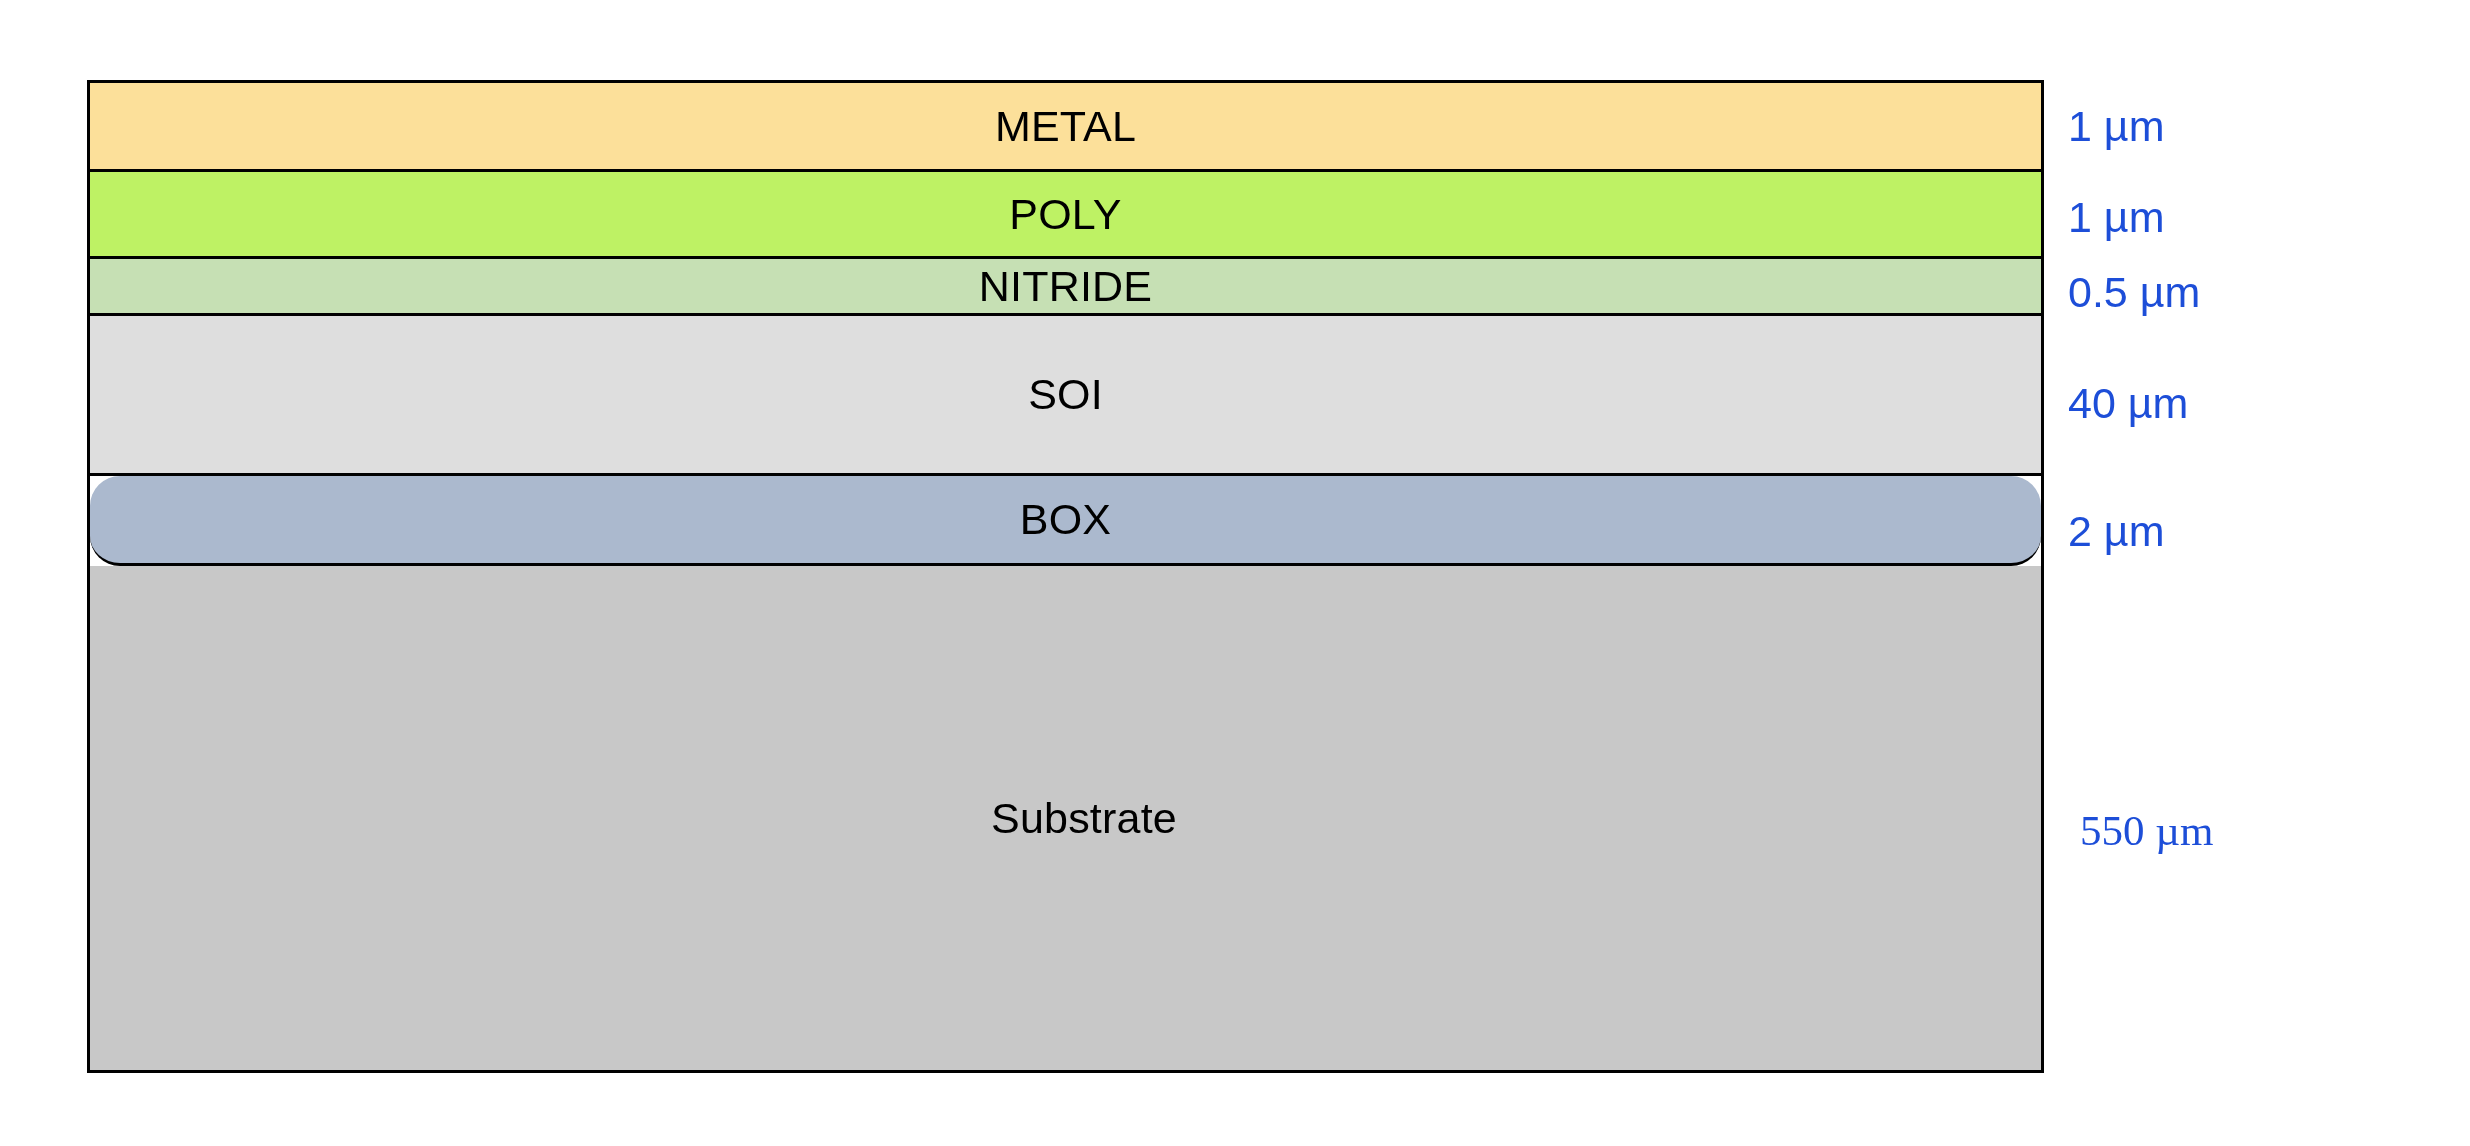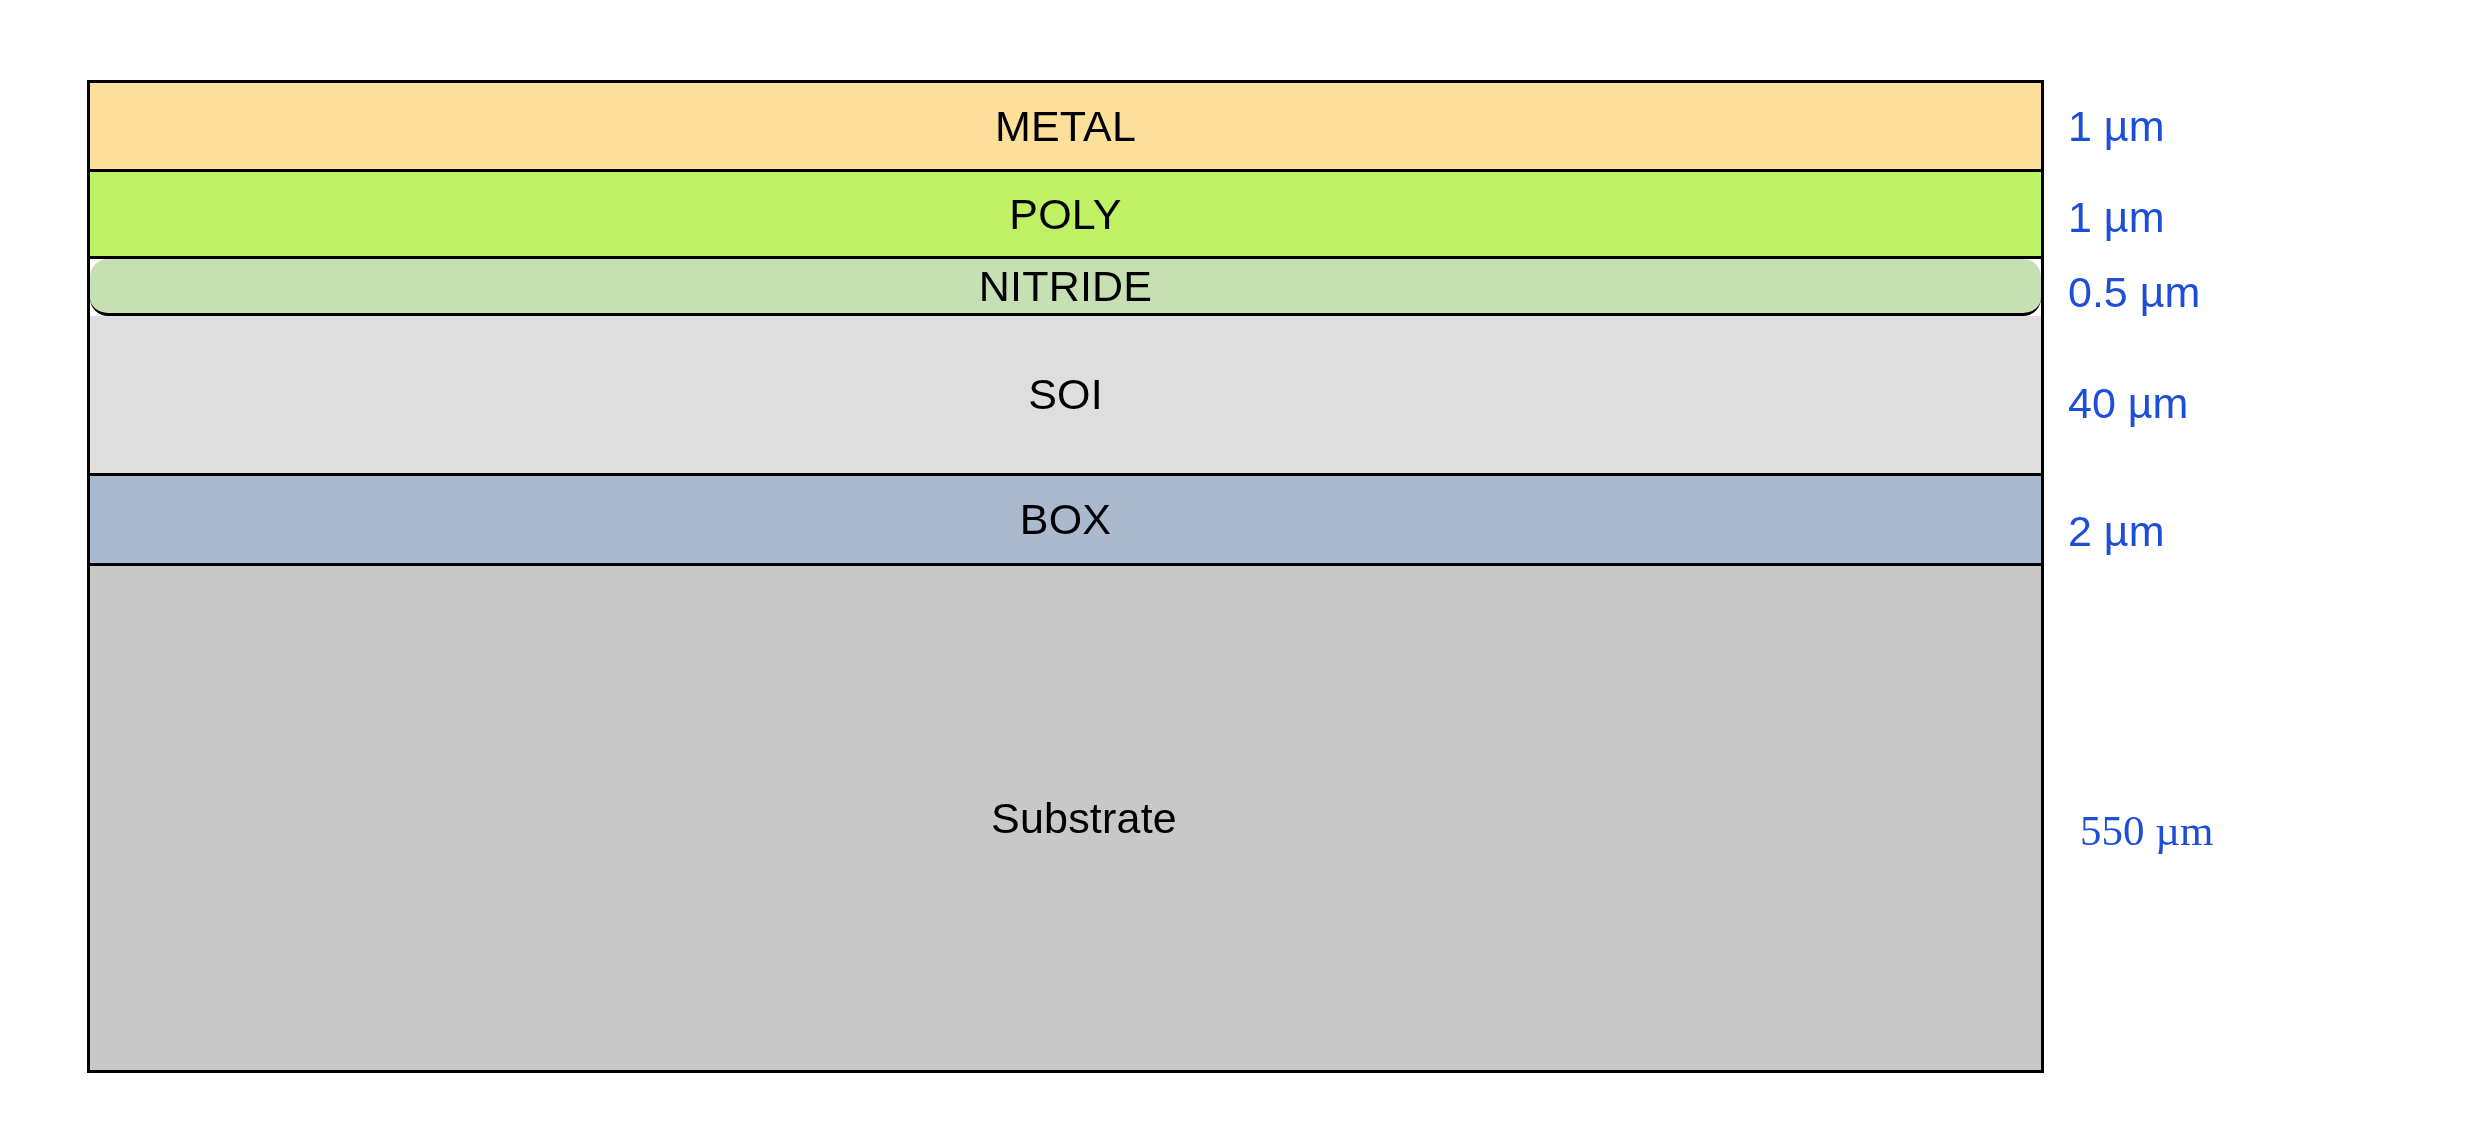--- a/index.html
+++ b/index.html
@@ -90,29 +90,29 @@
   <div class="stack-column" style="left: 82px; top: 80px; width: 1951px; border-color: rgb(0, 0, 0); border-width: 3px;">
 
     <div class="layer" style="background: rgb(252, 224, 154); height: 89px;">
       <span class="layer-label">METAL</span>
     </div>
 
     <div class="layer" style="background: #bef264; height: 87px;">
       <span class="layer-label">POLY</span>
     </div>
 
-    <div class="layer" style="background: rgb(198, 224, 180); height: 57px; border-radius: 18px;">
+    <div class="layer" style="background: rgb(198, 224, 180); height: 57px;">
       <span class="layer-label">NITRIDE</span>
     </div>
 
     <div class="layer" style="background: rgb(222, 222, 222); height: 160px;">
       <span class="layer-label">SOI</span>
     </div>
 
-    <div class="layer" style="background: rgb(171, 185, 206); height: 90px;">
+    <div class="layer" style="background: rgb(171, 185, 206); height: 90px; border-radius: 30px;">
       <span class="layer-label">BOX</span>
     </div>
 
     <div class="layer" style="background: rgb(200, 200, 200); height: 504px;">
       <span class="layer-label">Substrate</span>
     </div>
 
   </div>
 
   <div class="thickness-col">

